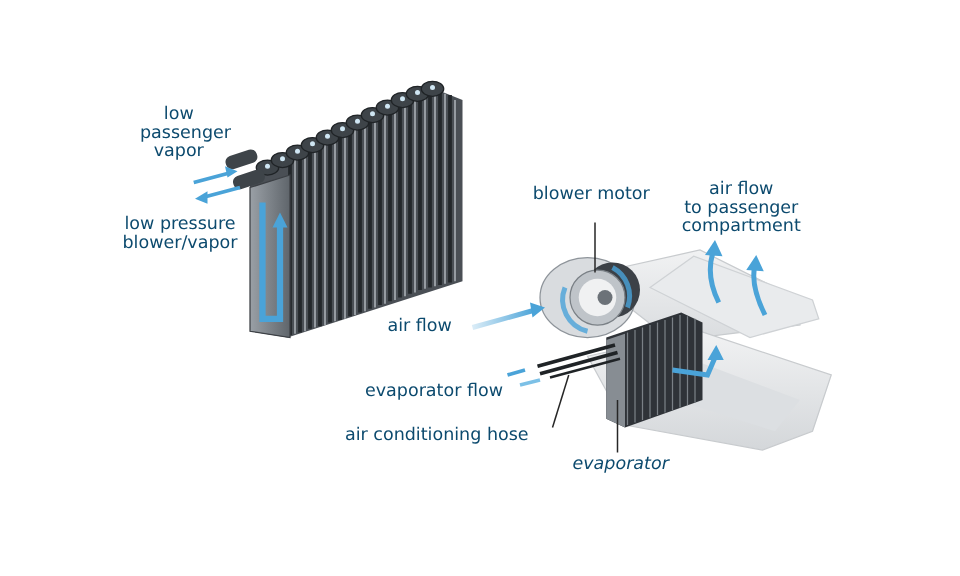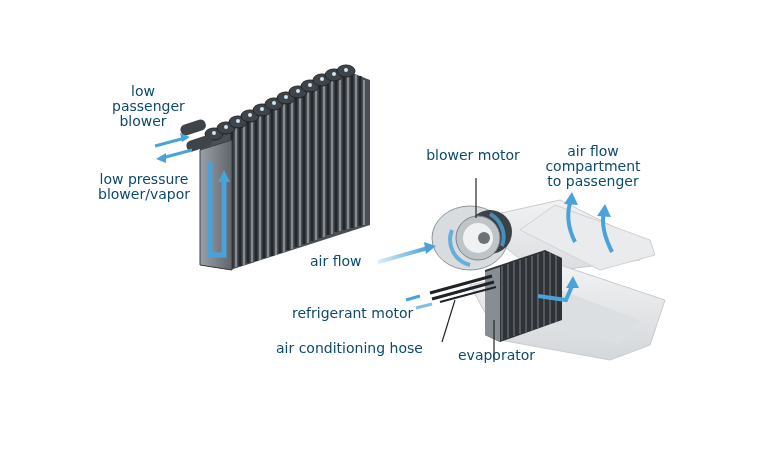--- a/index.html
+++ b/index.html
@@ -184,33 +184,33 @@
   <g stroke="#262626" stroke-width="1.2">
     <line x1="476" y1="178" x2="476" y2="218"></line>
     <line x1="455" y1="300" x2="442" y2="342"></line>
     <line x1="494" y1="320" x2="494" y2="362"></line>
   </g>
 </svg>
 
 <div class="lbl center" style="left:112px; top:84px; width:62px; line-height:15px;">
   <div>low</div>
   <div>passenger</div>
-  <div>blower</div>
+  <div>vapor</div>
 </div>
 <div class="lbl" style="left:98px; top:172px; line-height:15px;text-align:center;">
   <div>low pressure</div>
   <div>blower/vapor</div>
 </div>
 
 <div class="lbl center" style="left:420px; top:148px; width:106px; line-height:14px;">
   <div>blower motor</div>
 </div>
 <div class="lbl center" style="left:540px; top:144px; width:106px; line-height:15px;">
   <div>air flow</div>
+  <div>to passenger</div>
   <div>compartment</div>
-  <div>to passenger</div>
 </div>
 <div class="lbl" style="left:310px; top:254px;">air flow</div>
-<div class="lbl" style="left:292px; top:306px;">refrigerant motor</div>
+<div class="lbl" style="left:292px; top:306px;">evaporator flow</div>
 <div class="lbl" style="left:276px; top:341px;text-align:center;">air conditioning hose</div>
-<div class="lbl" style="left:458px; top:348px;">evaporator</div>
+<div class="lbl" style="left:458px; top:364px;font-style:italic;">evaporator</div>
 
 </div>
 
 </body></html>

